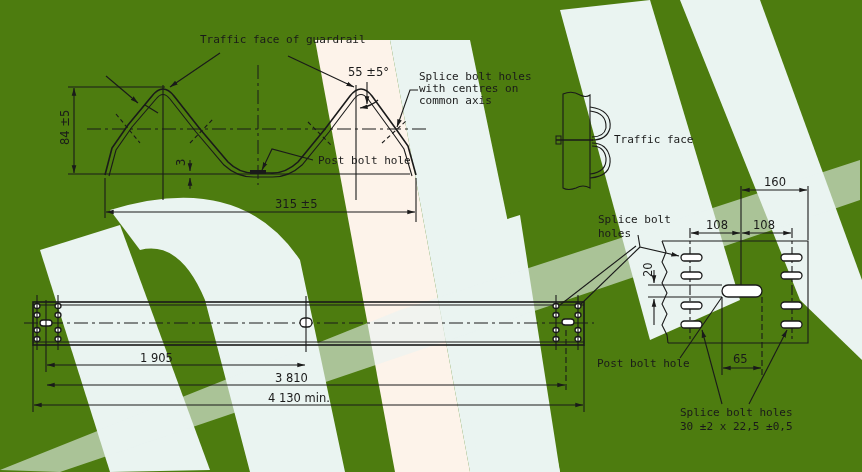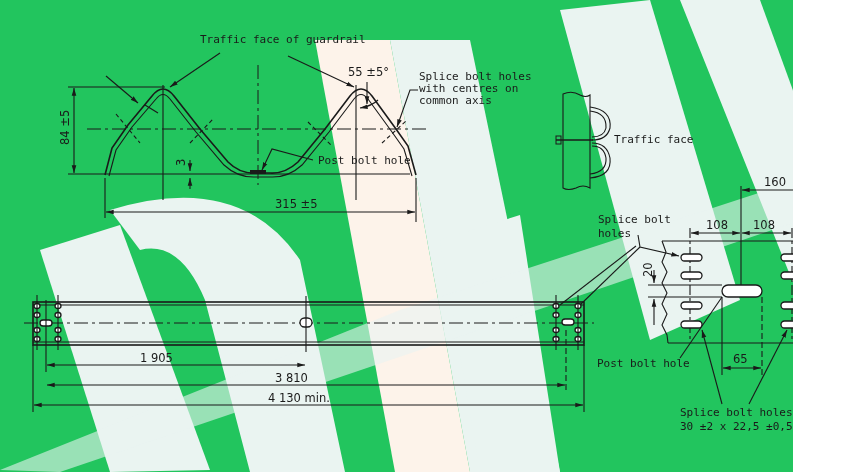--- a/index.html
+++ b/index.html
@@ -1,16 +1,16 @@
 <!DOCTYPE html>
 <html><head>
 <meta charset="utf-8">
 <style>
   html,body{margin:0;padding:0;background:#ffffff;}
-  #canvas{position:relative;width:793px;height:472px;overflow:hidden;background:#22c55e;}
+  #canvas{position:relative;width:862px;height:472px;overflow:hidden;background:#4d7c0f;}
   #canvas svg{position:absolute;left:0;top:0;}
   .wm{fill:#eaf4f1;}
   .wm-o{fill:#fdf3ea;}
   .ln{stroke:#1a1a1a;fill:none;stroke-width:1.1;}
   .thick{stroke:#1a1a1a;fill:none;stroke-width:1.6;}
   .dash{stroke:#1a1a1a;fill:none;stroke-width:1;stroke-dasharray:14 4 3 4;}
   .lbl{font-family:"DejaVu Sans Mono","Liberation Mono",monospace;font-size:11px;fill:#1a1a1a;}
   .dim{font-family:"DejaVu Sans","Liberation Sans",sans-serif;font-size:11.5px;fill:#1a1a1a;}
   .hole{stroke:#1a1a1a;fill:#fff;stroke-width:1.3;}
 </style>

